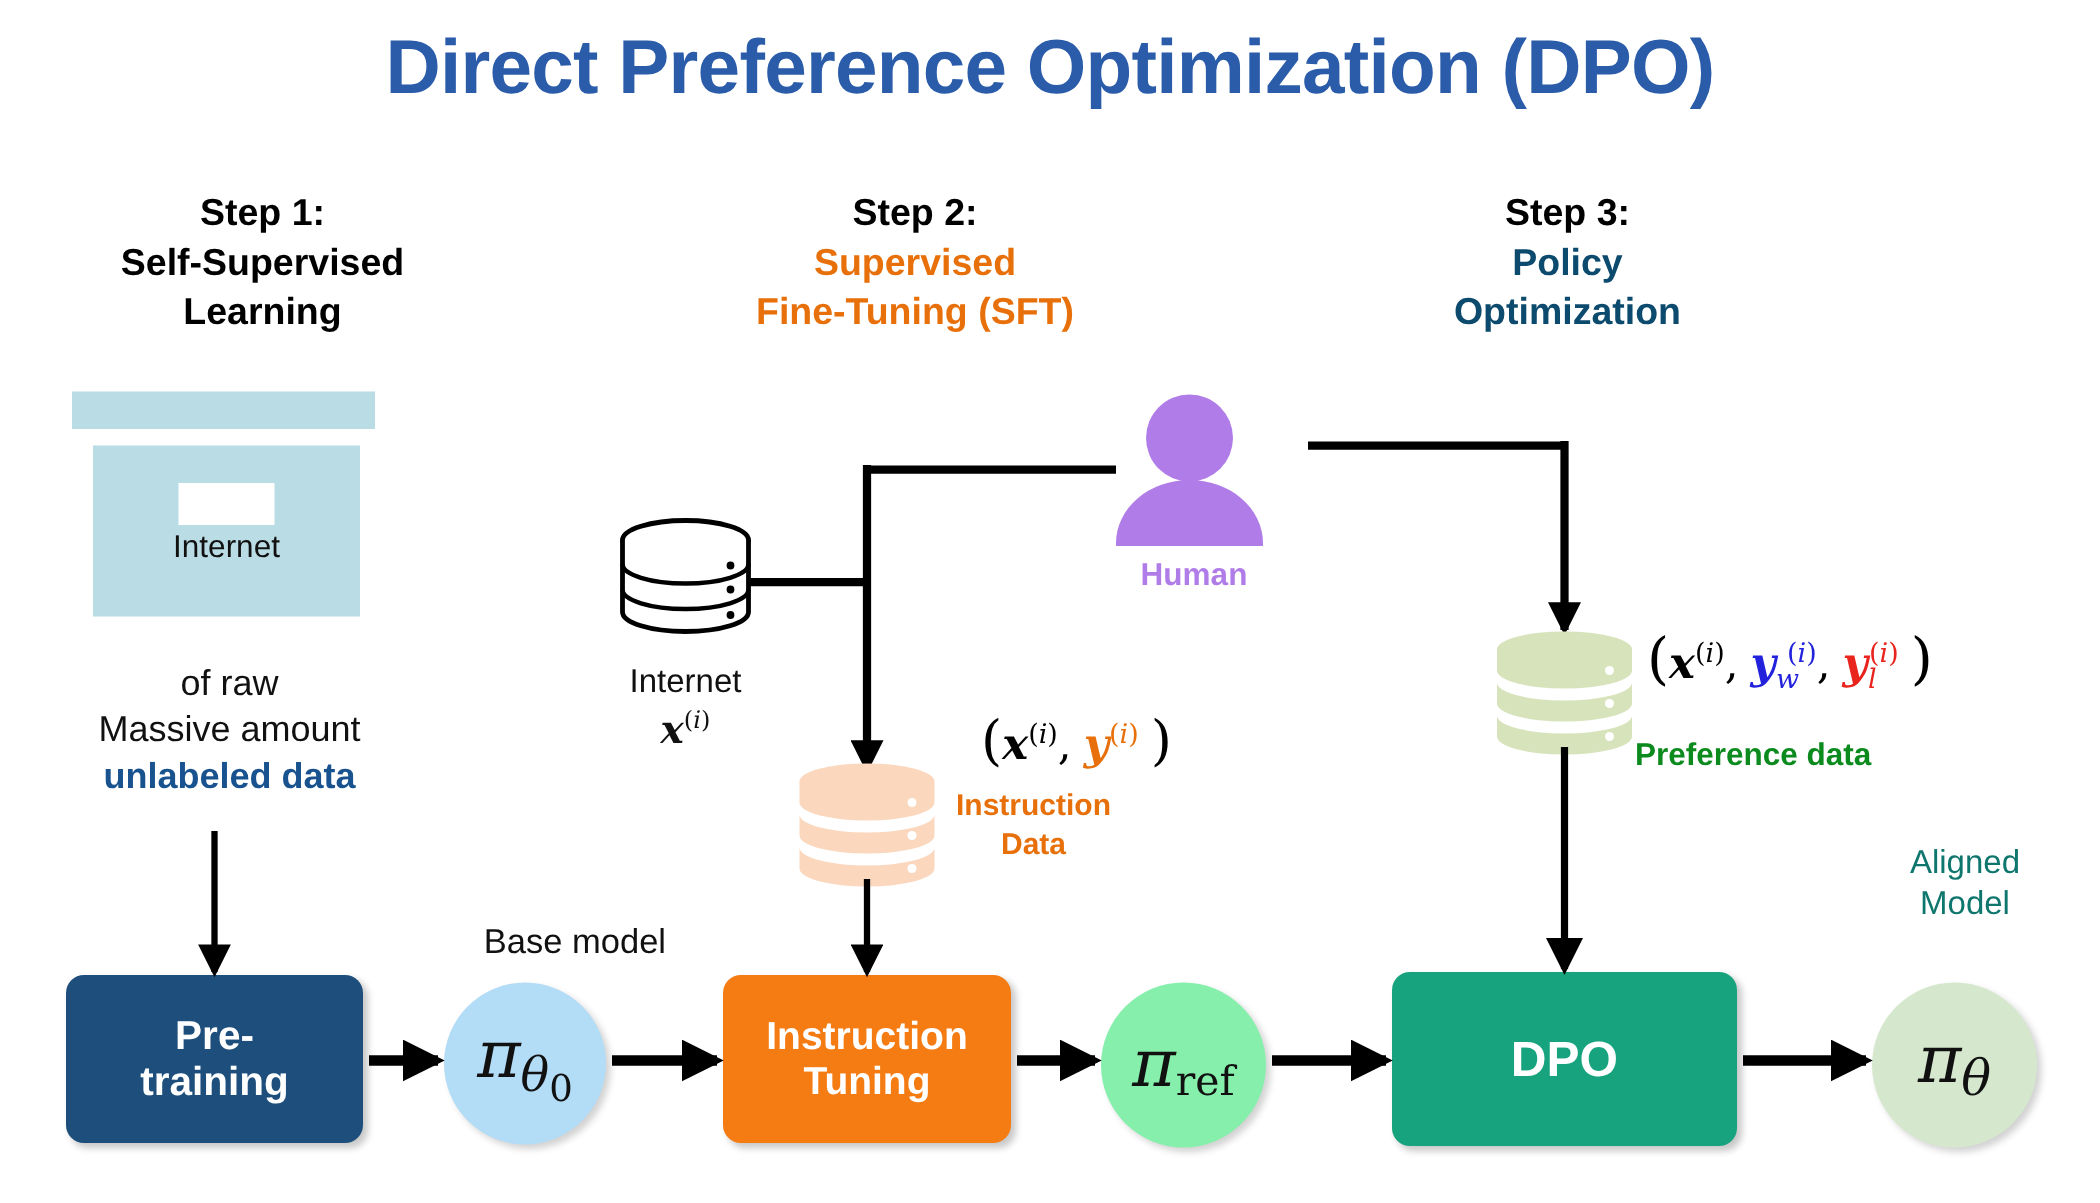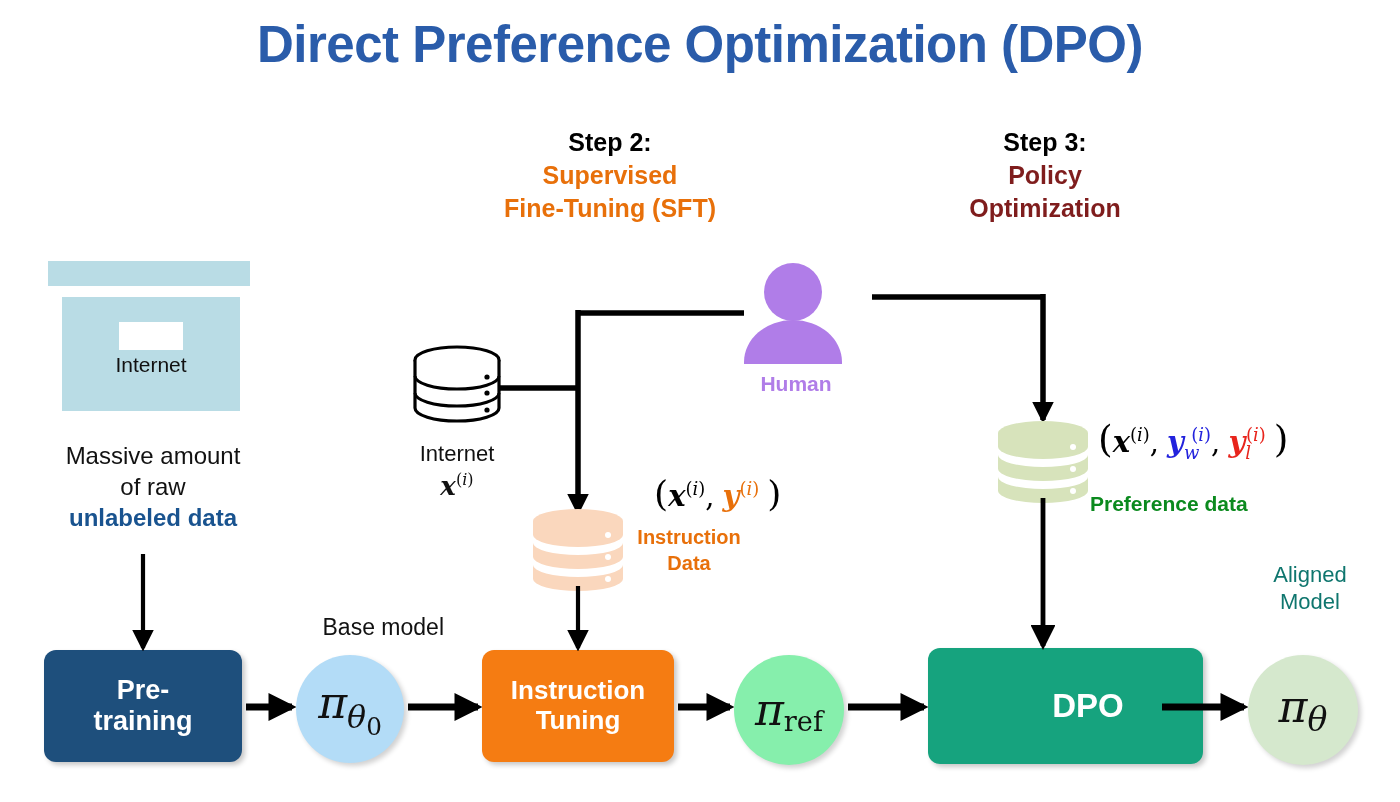--- a/index.html
+++ b/index.html
@@ -13,21 +13,21 @@
     left:0;top:18px;width:1400px;text-align:center;
     font-size:51px;font-weight:bold;color:#2a5caa;
     letter-spacing:-0.5px;line-height:1.05;
   }
 
   
   .step-head{text-align:center;font-weight:bold;font-size:25px;line-height:1.32;}
   .step-num{color:#000000;}
   .step-sub-black{color:#000000;}
   .step-sub-orange{color:#e8700a;}
-  .step-sub-green{color:#7f1d1d;}
+  .step-sub-green{color:#0c4a6e;}
 
   #step1{left:10px;top:126px;width:330px;}
   #step2{left:440px;top:126px;width:340px;}
   #step3{left:900px;top:126px;width:290px;}
 
   
   #ia-top{left:48px;top:261px;width:202px;height:25px;background:#b9dce5;}
   #ia-box{left:62px;top:297px;width:178px;height:114px;background:#b9dce5;}
   #ia-white{left:119px;top:322px;width:64px;height:28px;background:#ffffff;}
   #ia-label{left:62px;top:352px;width:178px;text-align:center;font-size:21px;color:#111;line-height:1.28;}
@@ -56,38 +56,43 @@
   
   #base-model{left:274px;top:614px;width:170px;text-align:right;font-size:23px;color:#111;}
   #aligned-model{left:1240px;top:562px;width:140px;text-align:center;font-size:22px;color:#0f766e;line-height:1.22;}
 
   
   .pbox{border-radius:12px;display:flex;align-items:center;justify-content:center;
         text-align:center;color:#fff;font-weight:bold;line-height:1.15;
         box-shadow:3px 3px 5px rgba(0,0,0,0.22);}
   #box-pre{left:44px;top:650px;width:198px;height:112px;background:#1e4f7c;font-size:27px;}
   #box-instr{left:482px;top:650px;width:192px;height:112px;background:#f57c12;font-size:26px;}
-  #box-dpo{left:928px;top:648px;width:230px;height:116px;background:#16a37e;font-size:33px;padding-left:45px;}
+  #box-dpo{left:928px;top:648px;width:230px;height:116px;background:#16a37e;font-size:33px;}
 
   .pcirc{border-radius:50%;display:flex;align-items:center;justify-content:center;
          box-shadow:3px 3px 5px rgba(0,0,0,0.18);font-size:44px;color:#111;}
   #cir-theta0{left:296px;top:655px;width:108px;height:108px;background:#b3dcf7;}
   #cir-ref{left:734px;top:655px;width:110px;height:110px;background:#86efac;}
   #cir-theta{left:1248px;top:655px;width:110px;height:110px;background:#d5e8cd;}
 
   
   #lines{left:0;top:0;width:1400px;height:802px;}
 </style>
 </head>
 <body>
 
 <div id="stage">
 
   <div class="abs" id="title">Direct Preference Optimization (DPO)</div>
 
+  <div class="abs step-head" id="step1">
+    <div class="step-num">Step 1:</div>
+    <div class="step-sub-black">Self-Supervised</div>
+    <div class="step-sub-black">Learning</div>
+  </div>
 
   <div class="abs step-head" id="step2">
     <div class="step-num">Step 2:</div>
     <div class="step-sub-orange">Supervised</div>
     <div class="step-sub-orange">Fine-Tuning (SFT)</div>
   </div>
 
   <div class="abs step-head" id="step3">
     <div class="step-num">Step 3:</div>
     <div class="step-sub-green">Policy</div>
@@ -95,22 +100,22 @@
   </div>
 
   <div class="abs" id="ia-top"></div>
   <div class="abs" id="ia-box"></div>
   <div class="abs" id="ia-white"></div>
   <div class="abs" id="ia-label">
     <div>Internet</div>
   </div>
 
   <div class="abs" id="massive">
+    <div>of raw</div>
     <div>Massive amount</div>
-    <div>of raw</div>
     <div class="bold-blue">unlabeled data</div>
   </div>
 
   <div class="abs" id="prompts-label">
     <div>Internet</div>
     <div style="font-size:26px;margin-top:2px;">
       <span class="mathi">x</span><sup class="sb mathr" style="font-style:normal;">(<span style="font-style:italic;">i</span>)</sup>
     </div>
   </div>
 

